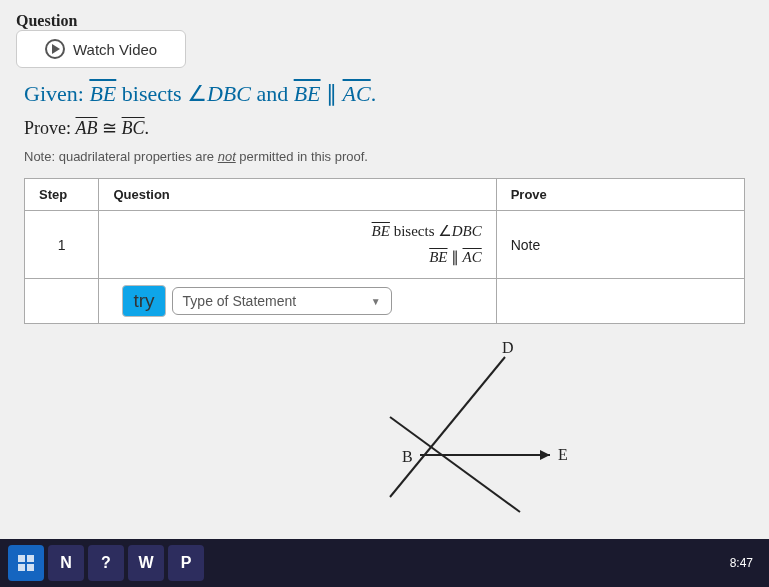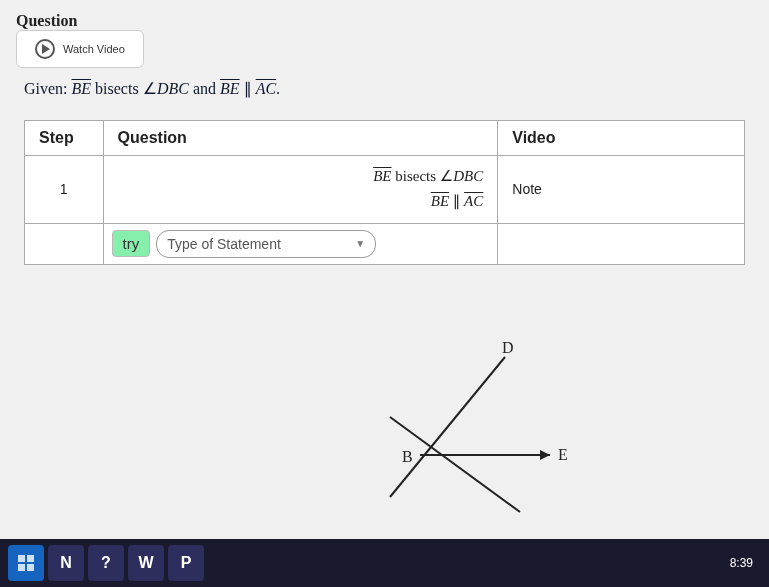--- a/index.html
+++ b/index.html
@@ -26,22 +26,22 @@
       color: #222;
     }
 
     .watch-video-btn {
       display: flex;
       align-items: center;
       gap: 8px;
       background: white;
       border: 1px solid #ccc;
       border-radius: 6px;
-      padding: 8px 18px;
-      font-size: 11px;
+      padding: 8px 28px;
+      font-size: 15px;
       color: #333;
       cursor: pointer;
       font-family: Arial, sans-serif;
     }
 
     .play-icon {
       width: 20px;
       height: 20px;
       border: 2px solid #555;
       border-radius: 50%;
@@ -57,23 +57,23 @@
       border-bottom: 5px solid transparent;
       border-left: 8px solid #555;
       margin-left: 2px;
     }
 
     .content {
       padding: 0 24px;
     }
 
     .given-line {
-      font-size: 16px;
-      color: #0f172a;
-      margin-bottom: 18px;
+      font-size: 22px;
+      color: #0369a1;
+      margin-bottom: 6px;
       line-height: 1.6;
     }
 
     .prove-line {
       font-size: 18px;
       color: #222;
       margin-bottom: 10px;
     }
 
     .note-line {
@@ -99,21 +99,21 @@
       border-collapse: collapse;
       background: white;
       border: 1px solid #aaa;
       font-family: Arial, sans-serif;
     }
 
     .proof-table th {
       border: 1px solid #aaa;
       padding: 8px 14px;
       text-align: left;
-      font-size: 16px;
+      font-size: 13px;
       font-weight: bold;
       background: white;
       color: #222;
     }
 
     .proof-table td {
       border: 1px solid #aaa;
       padding: 8px 14px;
       font-size: 14px;
       color: #222;
@@ -153,35 +153,36 @@
       background: white;
     }
 
     .try-row-inner {
       display: flex;
       align-items: center;
       gap: 6px;
     }
 
     .try-btn {
-      background: #86efac;
+      background: #0ea5e9;
       border: 1px solid #bbb;
       border-radius: 4px;
       padding: 4px 10px;
-      font-size: 15px;
+      font-size: 19px;
       cursor: pointer;
       font-family: Arial, sans-serif;
       color: #333;
+      margin-left: 15px;
     }
 
     .statement-dropdown {
       display: flex;
       align-items: center;
       border: 1px solid #999;
-      border-radius: 13px;
+      border-radius: 6px;
       padding: 5px 10px;
       min-width: 220px;
       background: white;
       cursor: pointer;
       font-size: 14px;
       color: #555;
       font-family: Arial, sans-serif;
       justify-content: space-between;
     }
 
@@ -257,28 +258,34 @@
     <span>Watch Video</span>
   </button>
 </div>
 
 <div class="content">
 
   <div class="given-line">
     <span>Given: </span><span class="overline">BE</span><span> bisects </span><span>∠<em>DBC</em></span><span> and </span><span class="overline">BE</span><span> ∥ </span><span class="overline">AC</span><span>.</span>
   </div>
 
-
+  <div class="prove-line">
+    <span>Prove: </span><span class="overline">AB</span><span> ≅ </span><span class="overline">BC</span><span>.</span>
+  </div>
+
+  <div class="note-line">
+    <span>Note: quadrilateral properties are </span><em>not</em><span> permitted in this proof.</span>
+  </div>
 
   <table class="proof-table">
     <thead>
       <tr>
         <th class="step-col">Step</th>
         <th class="statement-col">Question</th>
-        <th class="reason-col">Video</th>
+        <th class="reason-col">Prove</th>
       </tr>
     </thead>
     <tbody>
 
       <tr>
         <td class="step-col">
           <div class="step-cell-content">1</div>
         </td>
         <td class="statement-col">
           <div class="statement-cell-content">
@@ -341,14 +348,14 @@
   </div>
   <div class="taskbar-icon taskbar-icon-dark">
     <span style="color:white;font-weight:bold;font-size:16px;font-family:Arial;">?</span>
   </div>
   <div class="taskbar-icon taskbar-icon-dark">
     <span style="color:white;font-weight:bold;font-size:16px;font-family:Arial;">W</span>
   </div>
   <div class="taskbar-icon taskbar-icon-dark">
     <span style="color:white;font-weight:bold;font-size:16px;font-family:Arial;">P</span>
   </div>
-  <div class="taskbar-time">8:39</div>
+  <div class="taskbar-time">8:47</div>
 </div>
 
 </body></html>

